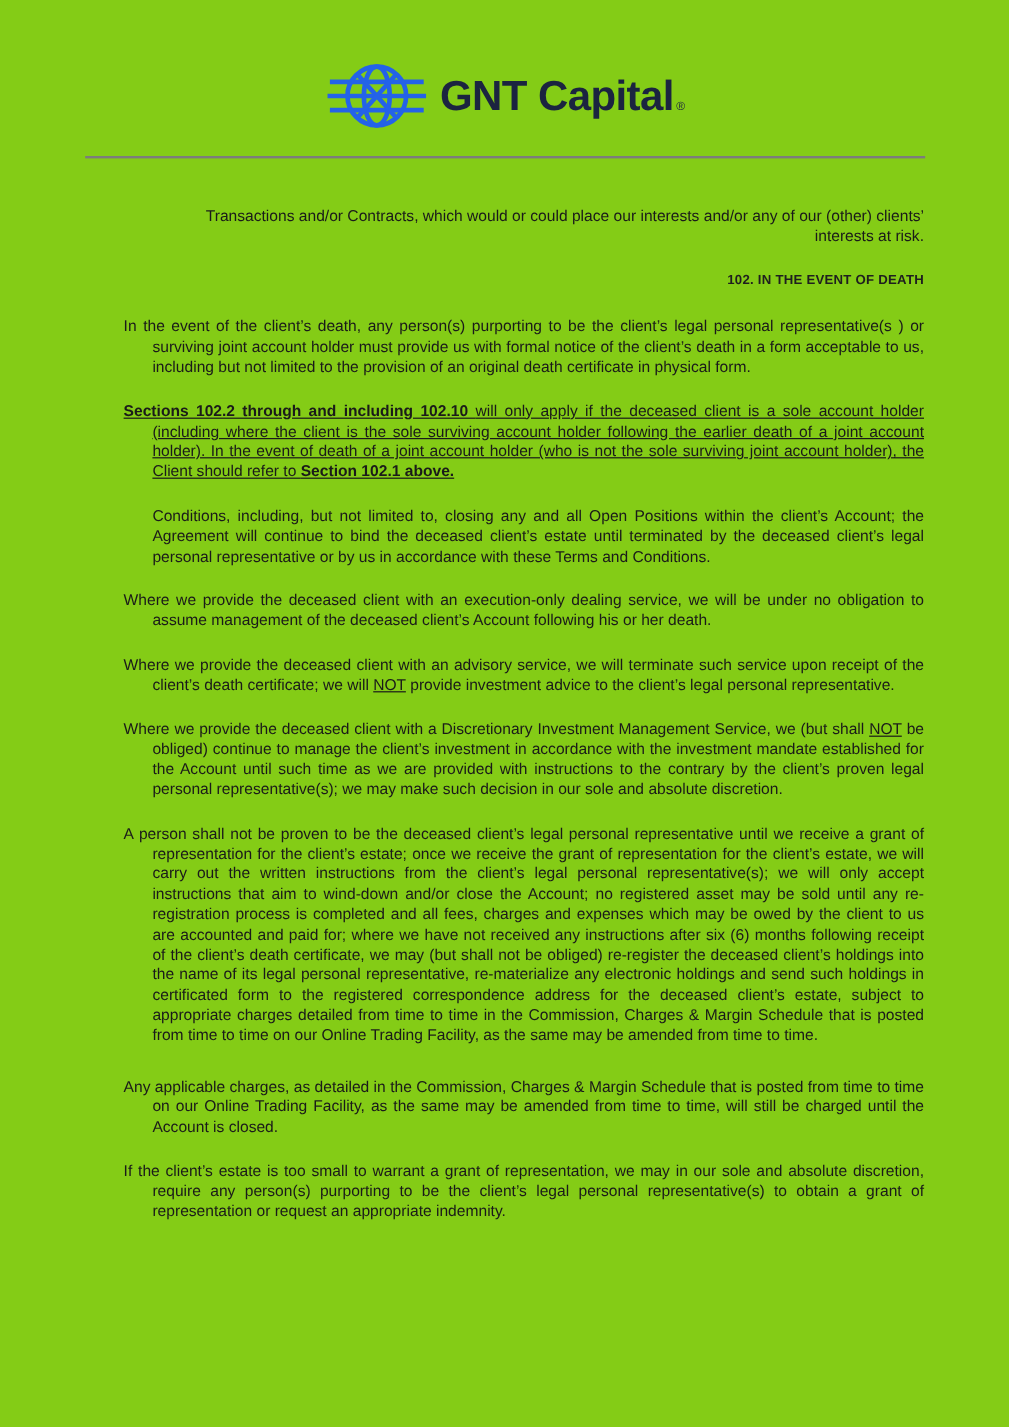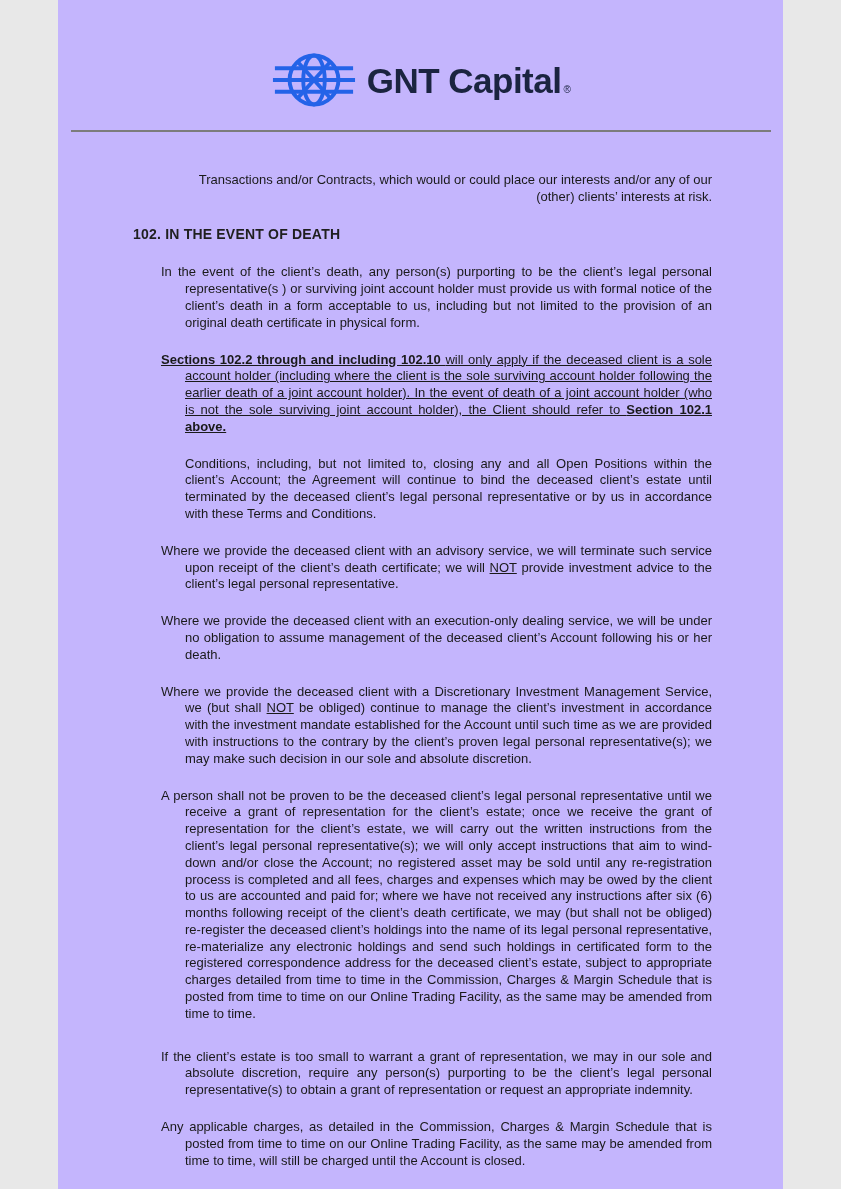--- a/index.html
+++ b/index.html
@@ -1,21 +1,21 @@
 <!DOCTYPE html>
 <html><head>
 <meta charset="utf-8">
 <style>
   html, body { margin: 0; padding: 0; background: #e8e8e8; }
   .page {
     position: relative;
-    width: 725px;
+    width: 841px;
     height: 1189px;
     margin: 0 auto;
-    background: #c4b5fd;
+    background: #84cc16;
     font-family: "Liberation Sans", sans-serif;
     color: #1a1a1a;
     overflow: hidden;
     box-sizing: border-box;
   }
   
   .logo-row {
     display: flex;
     justify-content: center;
     align-items: center;
@@ -56,25 +56,26 @@
   }
   .doc p { margin: 0 0 20px 0; }
   
   .hang { padding-left: 52px; text-indent: -24px; text-align: justify; }
   
   .cont { padding-left: 52px; text-align: justify; }
   .alignleft { text-align: right; }
   .tight { margin-bottom: 7px !important; }
   .after-big { margin-bottom: 26px !important; }
   h1.sec {
-    font-size: 14px;
+    font-size: 11px;
     font-weight: bold;
     color: #1f1f1f;
     margin: 16px 0 22px 0;
     letter-spacing: 0.2px;
+    text-align: right;
   }
   .b { font-weight: bold; }
   .u { text-decoration: underline; }
 </style>
 </head>
 <body>
 
 <div class="page">
 
   <div class="logo-row">
@@ -103,26 +104,26 @@
 
     <h1 class="sec">102. IN THE EVENT OF DEATH</h1>
 
     <p class="hang"><span>In the event of the client’s death, any person(s) purporting to be the client’s legal personal representative(s ) or surviving joint account holder must provide us with formal notice of the client’s death in a form acceptable to us, including but not limited to the provision of an original death certificate in physical form.</span></p>
 
     <p class="hang"><span class="b u">Sections 102.2 through and including 102.10 </span><span class="u">will only apply if the deceased client is a sole account holder (including where the client is the sole surviving account holder following the earlier death of a joint account holder). In the event of death of a joint account holder (who is not the sole surviving joint account holder), the Client should refer to </span><span class="b u">Section 102.1 above.</span></p>
 
 
     <p class="cont"><span>Conditions, including, but not limited to, closing any and all Open Positions within the client’s Account; the Agreement will continue to bind the deceased client’s estate until terminated by the deceased client’s legal personal representative or by us in accordance with these Terms and Conditions.</span></p>
 
+    <p class="hang"><span>Where we provide the deceased client with an execution-only dealing service, we will be under no obligation to assume management of the deceased client’s Account following his or her death.</span></p>
+
     <p class="hang"><span>Where we provide the deceased client with an advisory service, we will terminate such service upon receipt of the client’s death certificate; we will </span><span class="u">NOT</span><span> provide investment advice to the client’s legal personal representative.</span></p>
-
-    <p class="hang"><span>Where we provide the deceased client with an execution-only dealing service, we will be under no obligation to assume management of the deceased client’s Account following his or her death.</span></p>
 
     <p class="hang"><span>Where we provide the deceased client with a Discretionary Investment Management Service, we (but shall </span><span class="u">NOT</span><span> be obliged) continue to manage the client’s investment in accordance with the investment mandate established for the Account until such time as we are provided with instructions to the contrary by the client’s proven legal personal representative(s); we may make such decision in our sole and absolute discretion.</span></p>
 
     <p class="hang after-big"><span>A person shall not be proven to be the deceased client’s legal personal representative until we receive a grant of representation for the client’s estate; once we receive the grant of representation for the client’s estate, we will carry out the written instructions from the client’s legal personal representative(s); we will only accept instructions that aim to wind-down and/or close the Account; no registered asset may be sold until any re-registration process is completed and all fees, charges and expenses which may be owed by the client to us are accounted and paid for; where we have not received any instructions after six (6) months following receipt of the client’s death certificate, we may (but shall not be obliged) re-register the deceased client’s holdings into the name of its legal personal representative, re-materialize any electronic holdings and send such holdings in certificated form to the registered correspondence address for the deceased client’s estate, subject to appropriate charges detailed from time to time in the Commission, Charges &amp; Margin Schedule that is posted from time to time on our Online Trading Facility, as the same may be amended from time to time.</span></p>
 
+    <p class="hang"><span>Any applicable charges, as detailed in the Commission, Charges &amp; Margin Schedule that is posted from time to time on our Online Trading Facility, as the same may be amended from time to time, will still be charged until the Account is closed.</span></p>
+
     <p class="hang"><span>If the client’s estate is too small to warrant a grant of representation, we may in our sole and absolute discretion, require any person(s) purporting to be the client’s legal personal representative(s) to obtain a grant of representation or request an appropriate indemnity.</span></p>
-
-    <p class="hang"><span>Any applicable charges, as detailed in the Commission, Charges &amp; Margin Schedule that is posted from time to time on our Online Trading Facility, as the same may be amended from time to time, will still be charged until the Account is closed.</span></p>
 
   </main>
 </div>
 
 </body></html>

